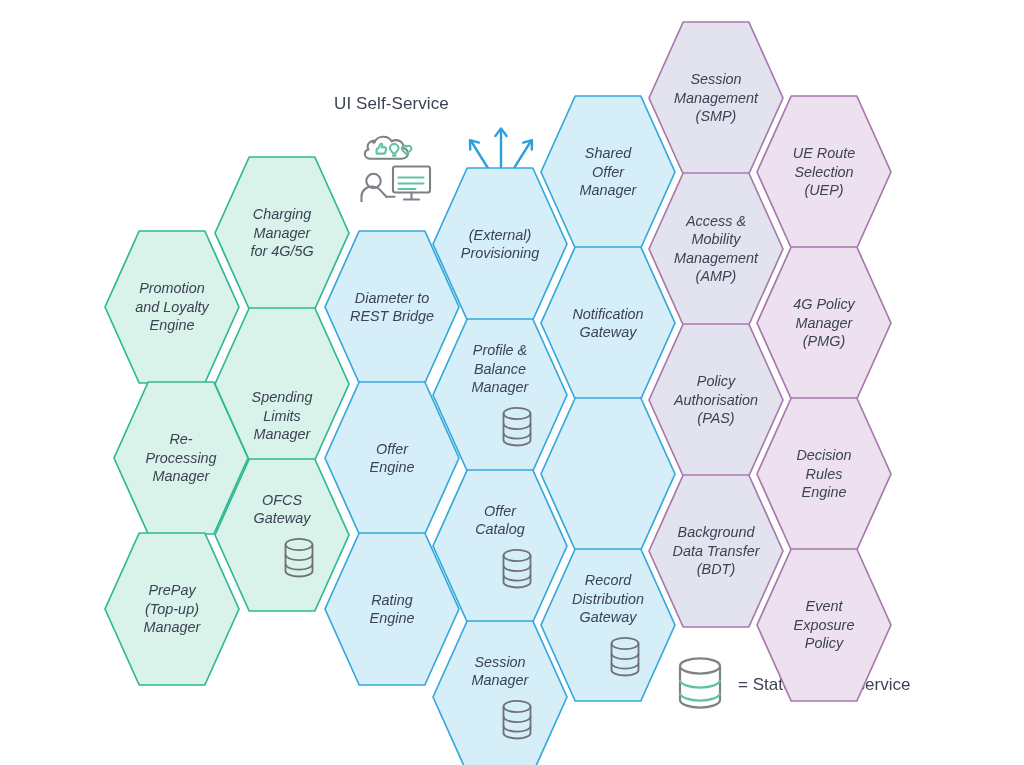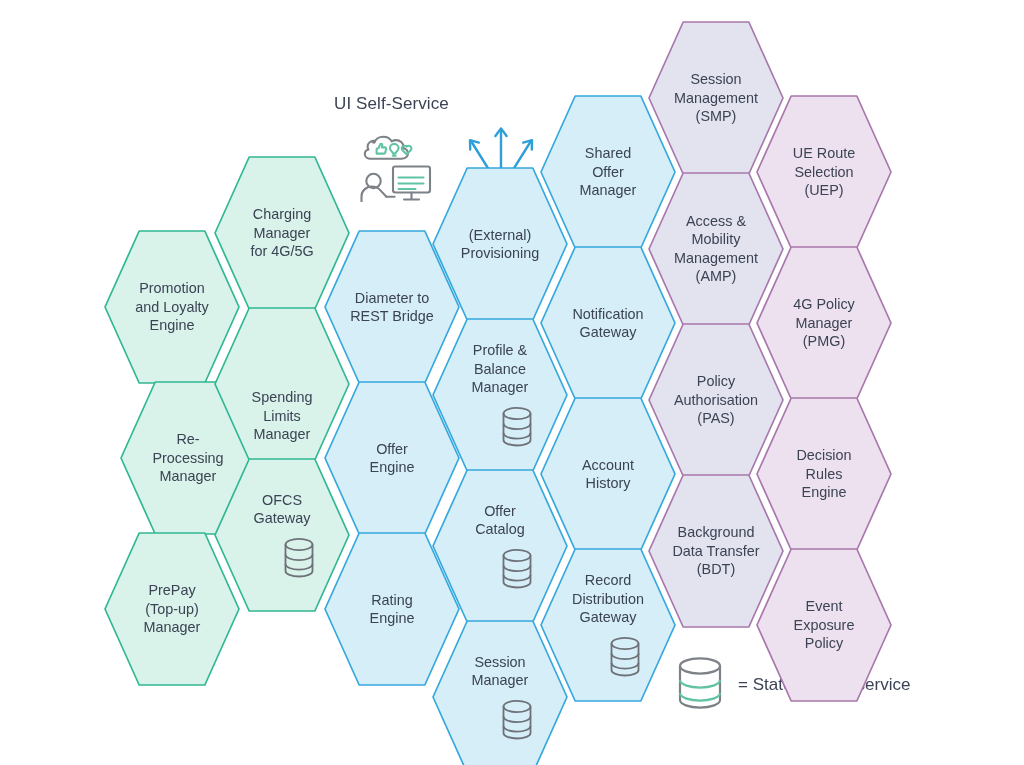--- a/index.html
+++ b/index.html
@@ -17,20 +17,21 @@
   .hex{position:absolute;}
   .hex svg{position:absolute;left:0;top:0;overflow:visible;}
   .hex .label{
     position:absolute;left:0;right:0;
     text-align:center;
     font-size:14.4px;
     line-height:1.28;
     color:#3b4354;
     pointer-events:none;
     white-space:pre-line;
+    font-style:italic;
   }
   .hex .dbicon{position:absolute;left:50%;transform:translateX(-50%);}
 
   #title{
     position:absolute;
     font-size:17px;
     color:#3b4354;
     letter-spacing:.1px;
     white-space:nowrap;
   }
@@ -98,21 +99,21 @@
   </div>
 
 <div class="hex" style="left: 105px; top: 231px; width: 134px; height: 152px;">
       <svg width="134" height="152" viewBox="0 0 134 152">
         <polygon points="34.17,0 99.83,0 134,76 99.83,152 34.17,152 0,76" fill="#d9f2ea" stroke="#2fb893" stroke-width="1.7" stroke-linejoin="round"></polygon>
       </svg>
       <div class="label" style="top: 48.25px;">Promotion
 and Loyalty
 Engine</div>
     </div>
-    <div class="hex" style="left: 121px; top: 382px; width: 134px; height: 112px;">
+    <div class="hex" style="left: 114px; top: 382px; width: 134px; height: 112px;">
       <svg width="134" height="152" viewBox="0 0 134 152">
         <polygon points="34.17,0 99.83,0 134,76 99.83,152 34.17,152 0,76" fill="#d9f2ea" stroke="#2fb893" stroke-width="1.7" stroke-linejoin="round"></polygon>
       </svg>
       <div class="label" style="top: 48.25px;">Re-
 Processing
 Manager</div>
     </div>
     <div class="hex" style="left: 105px; top: 533px; width: 134px; height: 152px;">
       <svg width="134" height="152" viewBox="0 0 134 152">
         <polygon points="34.17,0 99.83,0 134,76 99.83,152 34.17,152 0,76" fill="#d9f2ea" stroke="#2fb893" stroke-width="1.7" stroke-linejoin="round"></polygon>
@@ -246,22 +247,20 @@
       <svg width="134" height="152" viewBox="0 0 134 152">
         <polygon points="34.17,0 99.83,0 134,76 99.83,152 34.17,152 0,76" fill="#d6eef8" stroke="#35a8dd" stroke-width="1.7" stroke-linejoin="round"></polygon>
       </svg>
       <div class="label" style="top: 57.5px;">Notification
 Gateway</div>
     </div>
     <div class="hex" style="left: 541px; top: 398px; width: 134px; height: 152px;">
       <svg width="134" height="152" viewBox="0 0 134 152">
         <polygon points="34.17,0 99.83,0 134,76 99.83,152 34.17,152 0,76" fill="#d6eef8" stroke="#35a8dd" stroke-width="1.7" stroke-linejoin="round"></polygon>
       </svg>
-      <div class="label" style="top: 57.5px;">Account
-History</div>
     </div>
     <div class="hex" style="left: 541px; top: 549px; width: 134px; height: 152px;">
       <svg width="134" height="152" viewBox="0 0 134 152">
         <polygon points="34.17,0 99.83,0 134,76 99.83,152 34.17,152 0,76" fill="#d6eef8" stroke="#35a8dd" stroke-width="1.7" stroke-linejoin="round"></polygon>
       </svg>
       <div class="label" style="top: 22.25px;">Record
 Distribution
 Gateway</div>
       <div class="dbicon" style="top: 85.75px;">
         <svg width="34" height="44" viewBox="0 0 34 44">

